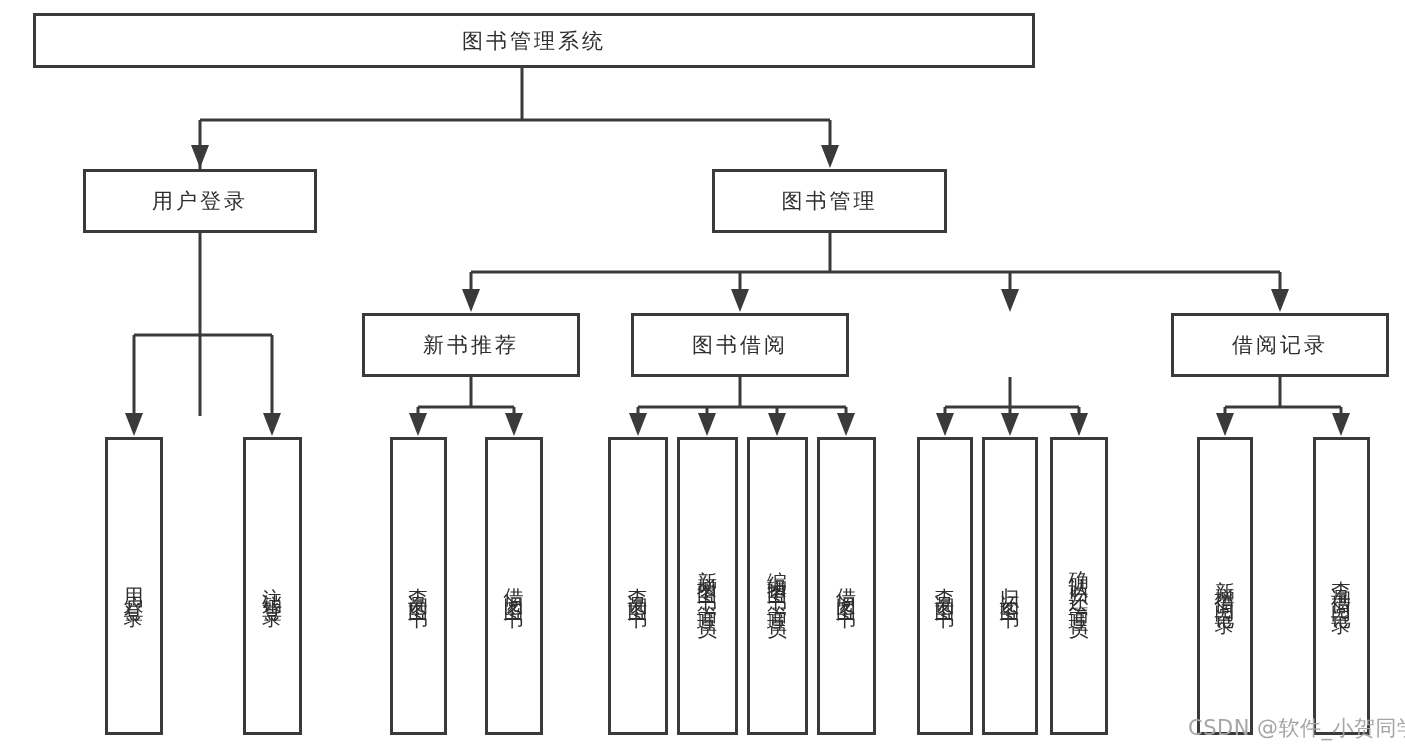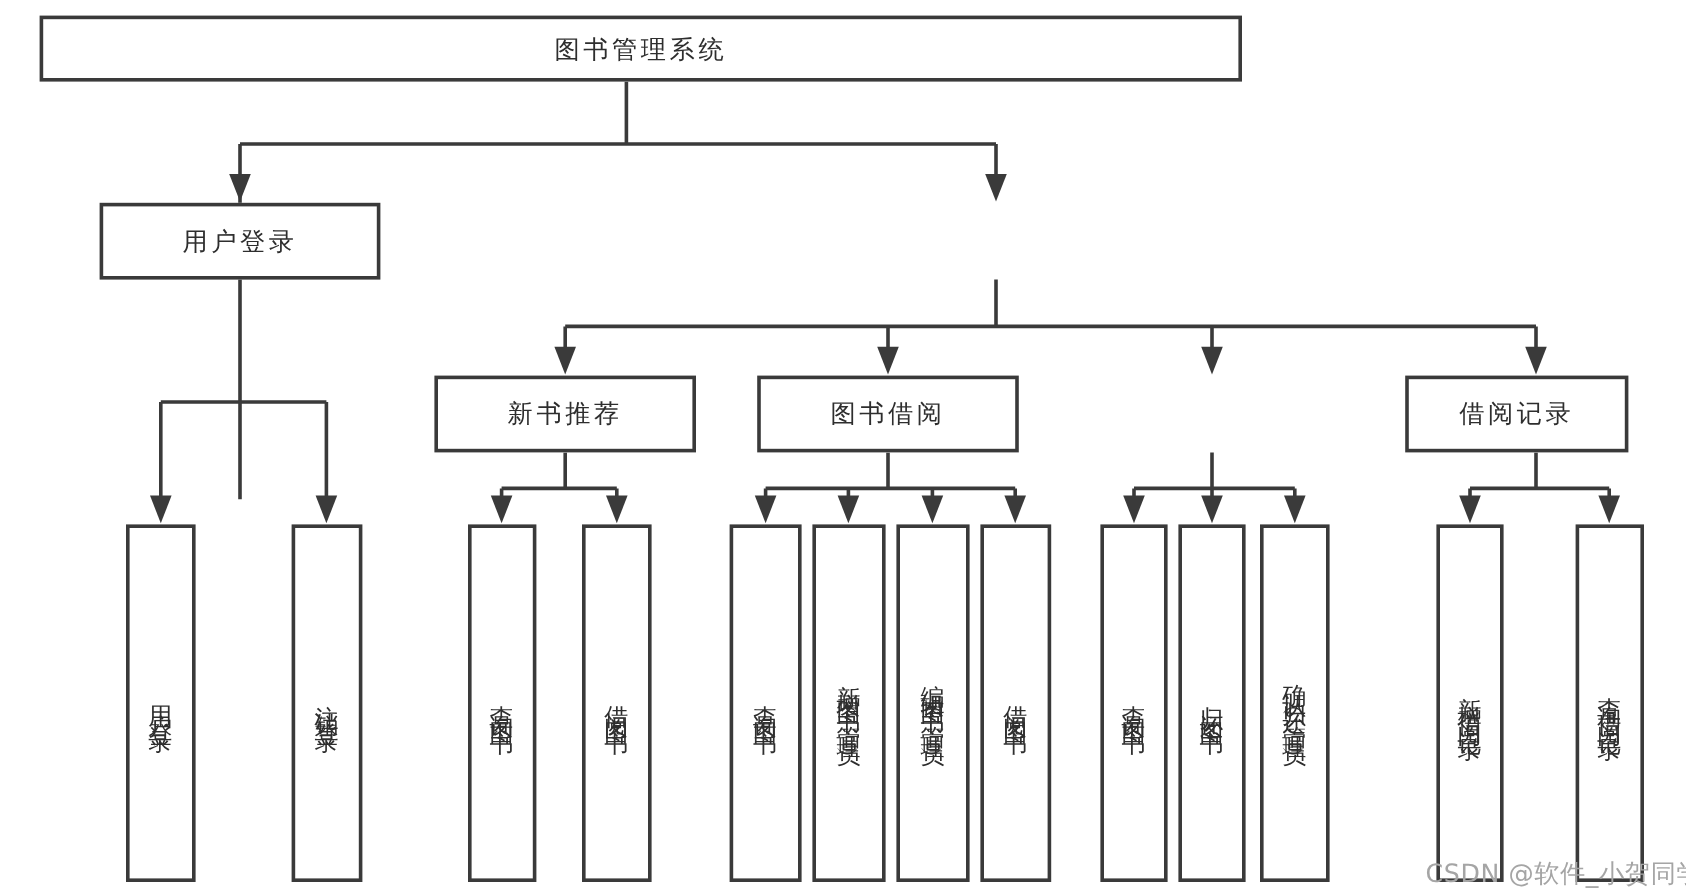--- a/index.html
+++ b/index.html
@@ -89,24 +89,25 @@
         <polygon points="1001,413 1019,413 1010,436"></polygon>
         <polygon points="1070,413 1088,413 1079,436"></polygon>
         <polygon points="1216,413 1234,413 1225,436"></polygon>
         <polygon points="1332,413 1350,413 1341,436"></polygon>
       </g>
   </svg>
 
   <div class="node root-box">图书管理系统</div>
 
   <div class="node hrow" style="left:83px; top:169px; width:234px">用户登录</div>
+  <div class="node hrow" style="left:712px; top:169px; width:235px">图书管理</div>
 
   <div class="node hrow" style="left:631px; top:313px; width:218px">图书借阅</div>
   <div class="node hrow" style="left:362px; top:313px; width:218px">新书推荐</div>
-  <div class="node hrow" style="left:1171px; top:313px; width:186px">借阅记录</div>
+  <div class="node hrow" style="left:1171px; top:313px; width:218px">借阅记录</div>
 
   <div class="node leaf" style="left:105px; width:58px">用户登录</div>
   <div class="node leaf" style="left:243px; width:59px">注销登录</div>
 
   <div class="node leaf" style="left:390px; width:57px">查询图书</div>
   <div class="node leaf" style="left:485px; width:58px">借阅图书</div>
 
   <div class="node leaf" style="left:608px; width:60px">查询图书</div>
   <div class="node leaf" style="left:677px; width:61px">新增图书（管理员）</div>
   <div class="node leaf" style="left:747px; width:61px">编辑图书（管理员）</div>

